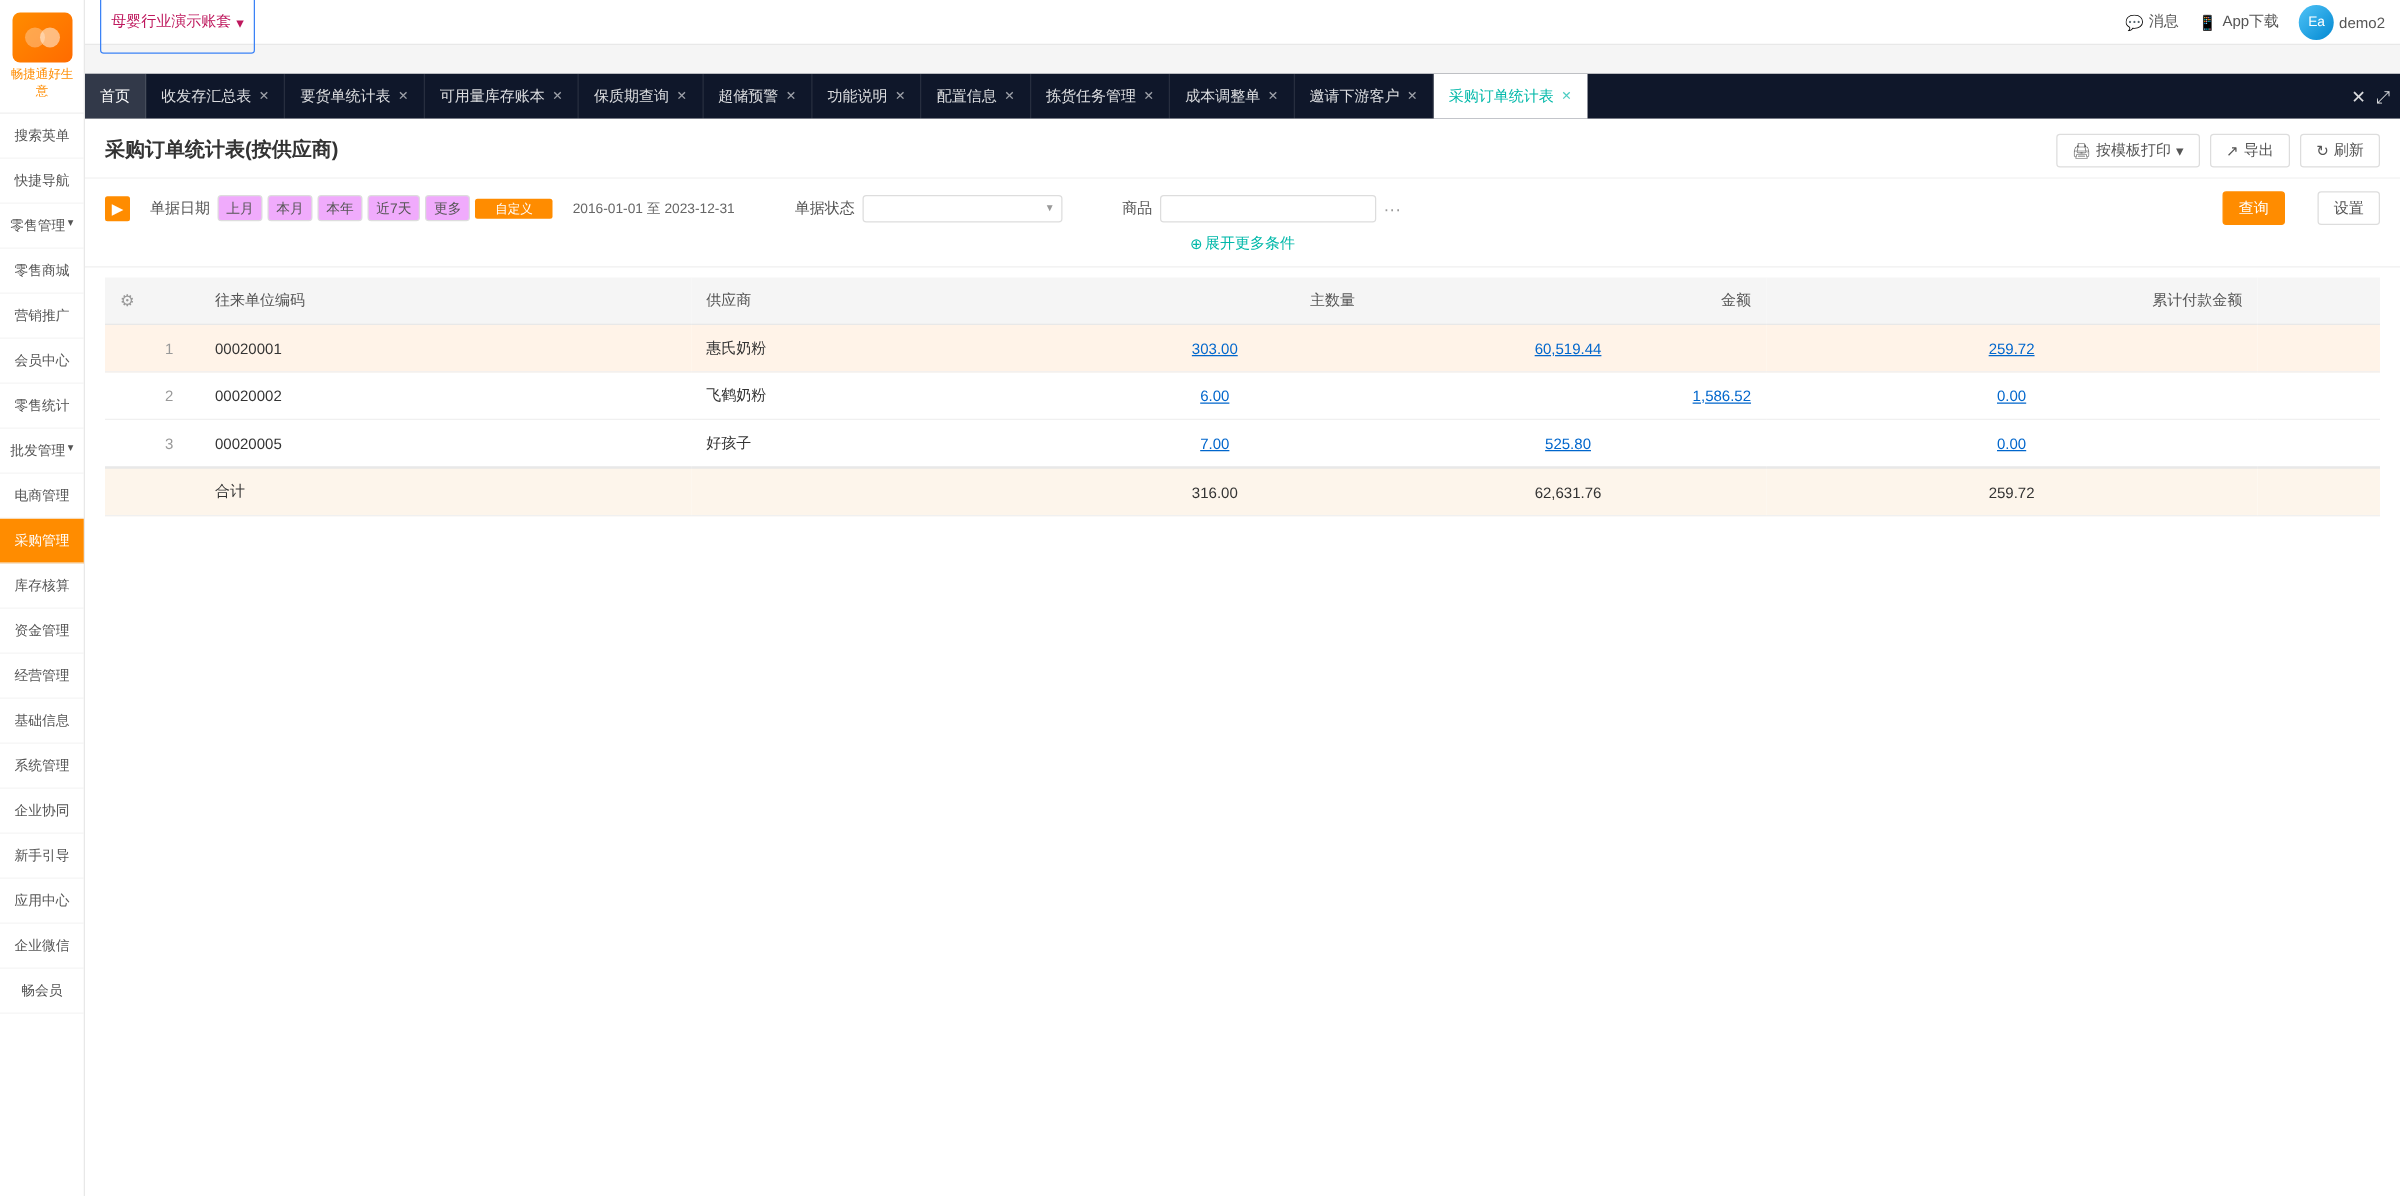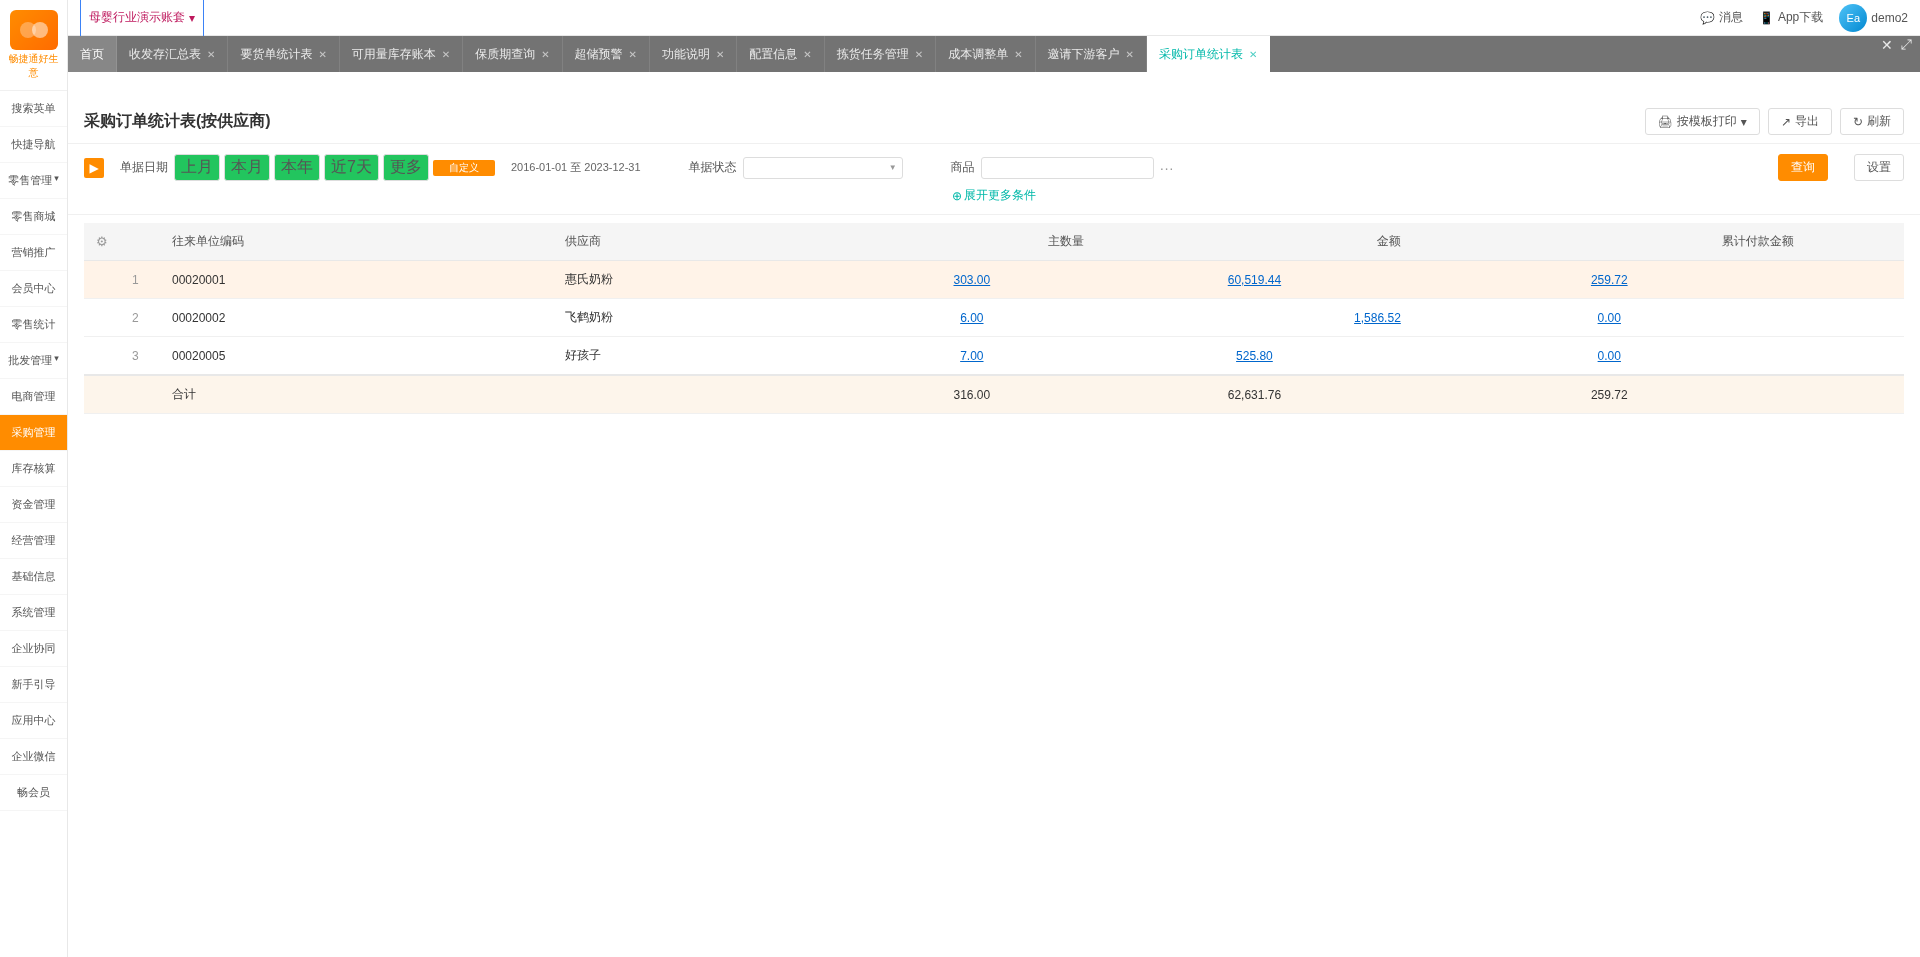--- a/index.html
+++ b/index.html
@@ -19,44 +19,44 @@
     .main { flex: 1; display: flex; flex-direction: column; overflow: hidden; }
 
     
     .topbar { height: 36px; background: #fff; border-bottom: 1px solid #e8e8e8; display: flex; align-items: center; padding: 0 12px; gap: 8px; flex-shrink: 0; }
     .topbar-selector { display: flex; align-items: center; gap: 4px; font-size: 12px; color: #be185d; cursor: pointer; padding: 16px 8px; border: 1px solid #3b82f6; border-radius: 3px; }
     .topbar-right { margin-left: auto; display: flex; align-items: center; gap: 16px; }
     .topbar-icon-btn { display: flex; align-items: center; gap: 4px; font-size: 12px; color: #555; cursor: pointer; }
     .user-avatar { width: 28px; height: 28px; border-radius: 50%; background: linear-gradient(135deg, #4fc3f7, #0288d1); display: flex; align-items: center; justify-content: center; color: white; font-size: 11px; }
 
     
-    .nav-tabs { background: #737373; display: flex; align-items: flex-start; flex-shrink: 0; overflow: hidden; height: 36px; }
+    .nav-tabs { background: #0f172a; display: flex; align-items: center; flex-shrink: 0; overflow: hidden; height: 36px; margin-top: 23px; }
     .nav-tab { padding: 0 12px; height: 36px; display: flex; align-items: center; gap: 4px; color: rgba(255,255,255,0.85); font-size: 12px; cursor: pointer; white-space: nowrap; flex-shrink: 0; border-right: 1px solid rgba(255,255,255,0.1); }
     .nav-tab.active { background: #fff; color: #00b8a9; font-weight: 500; }
     .nav-tab.home { background: rgba(255,255,255,0.15); color: white; }
     .nav-tab .tab-close { font-size: 10px; opacity: 0.7; margin-left: 2px; }
     .nav-tabs-actions { margin-left: auto; display: flex; align-items: center; gap: 8px; padding: 0 8px; }
     .nav-tab-action-btn { color: rgba(255,255,255,0.85); cursor: pointer; font-size: 14px; }
 
     
     .page-content { flex: 1; background: #fff; overflow: hidden; display: flex; flex-direction: column; }
-    .page-header { padding: 12px 16px 8px; border-bottom: 1px solid #f0f0f0; display: flex; align-items: center; justify-content: space-between; margin-top: 24px; }
+    .page-header { padding: 12px 16px 8px; border-bottom: 1px solid #f0f0f0; display: flex; align-items: center; justify-content: space-between; }
     .page-title { font-size: 16px; font-weight: 600; color: #333; }
     .page-actions { display: flex; gap: 8px; align-items: center; }
     .btn { padding: 4px 12px; border-radius: 3px; border: 1px solid #ddd; background: #fff; cursor: pointer; font-size: 12px; display: flex; align-items: center; gap: 4px; }
     .btn-primary { background: #ff8c00; color: white; border-color: #ff8c00; }
     .btn-secondary { color: #555; }
 
     
     .filter-area { padding: 10px 16px; background: #fff; border-bottom: 1px solid #f0f0f0; flex-shrink: 0; }
     .filter-row { display: flex; align-items: center; gap: 16px; flex-wrap: wrap; }
     .filter-item { display: flex; align-items: center; gap: 6px; }
     .filter-label { color: #555; font-size: 12px; white-space: nowrap; }
     .filter-date-group { display: flex; align-items: center; gap: 4px; }
-    .date-quick-btn { padding: 2px 6px; border: 1px solid #ddd; border-radius: 3px; background: #22c55e; cursor: pointer; font-size: 16px; color: #555; }
+    .date-quick-btn { padding: 2px 6px; border: 1px solid #ddd; border-radius: 3px; background: #f0abfc; cursor: pointer; font-size: 11px; color: #555; }
     .date-range { font-size: 11px; color: #666; }
     .custom-badge { background: #ff8c00; color: white; font-size: 10px; padding: 1px 16px; border-radius: 2px; }
     .filter-select { border: 1px solid #ddd; border-radius: 3px; padding: 3px 24px 3px 8px; font-size: 12px; background: #fff; cursor: pointer; min-width: 160px; appearance: none; }
     .filter-input { border: 1px solid #ddd; border-radius: 3px; padding: 3px 8px; font-size: 12px; background: #fff; min-width: 160px; }
     .filter-expand { display: flex; align-items: center; justify-content: center; margin-top: 6px; }
     .expand-btn { color: #00b8a9; font-size: 12px; cursor: pointer; display: flex; align-items: center; gap: 2px; }
     .select-wrapper { position: relative; display: inline-flex; align-items: center; }
     .select-wrapper::after { content: '▼'; position: absolute; right: 6px; font-size: 8px; color: #999; pointer-events: none; }
     .filter-dots { color: #999; font-size: 14px; cursor: pointer; }
 

